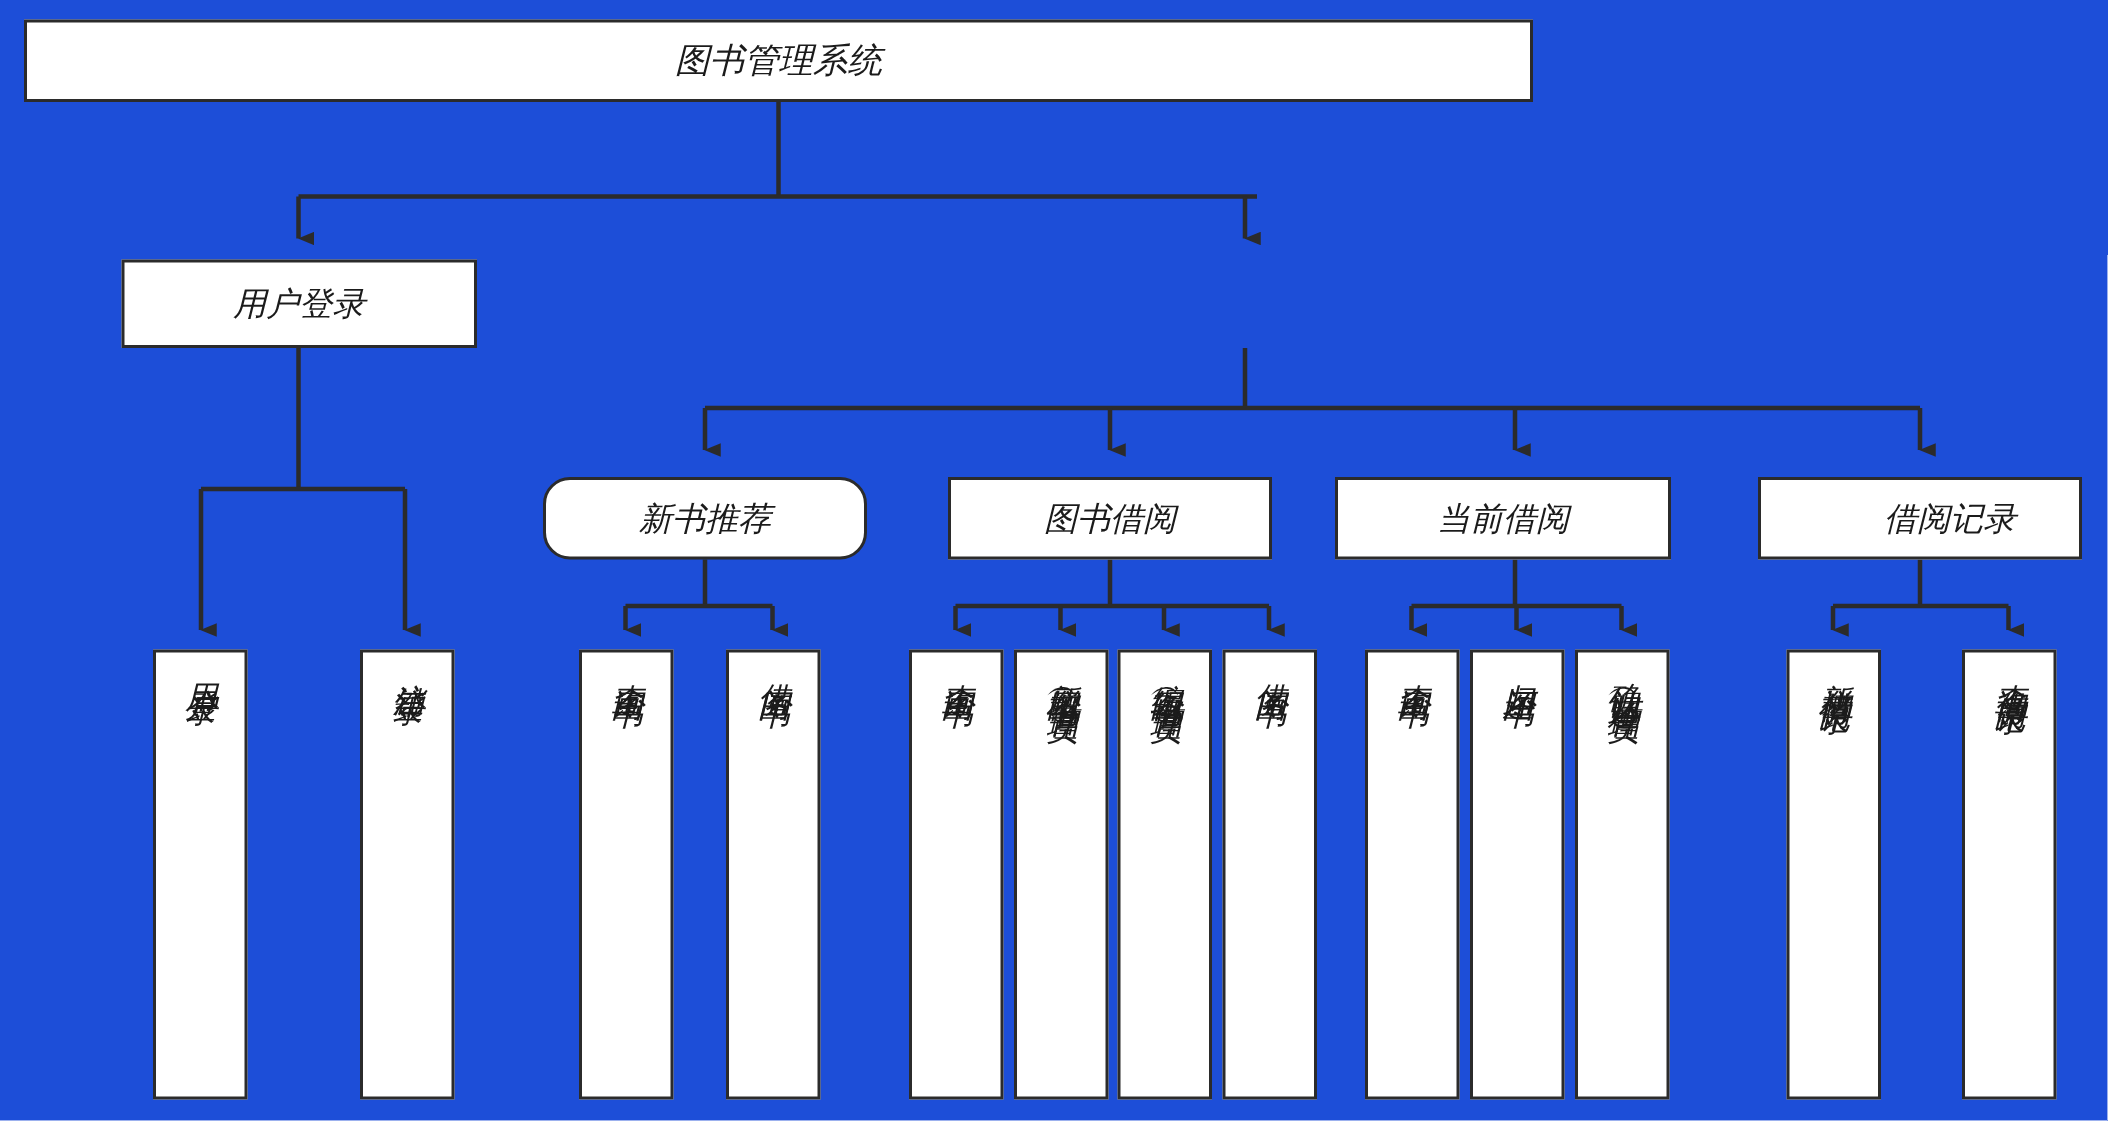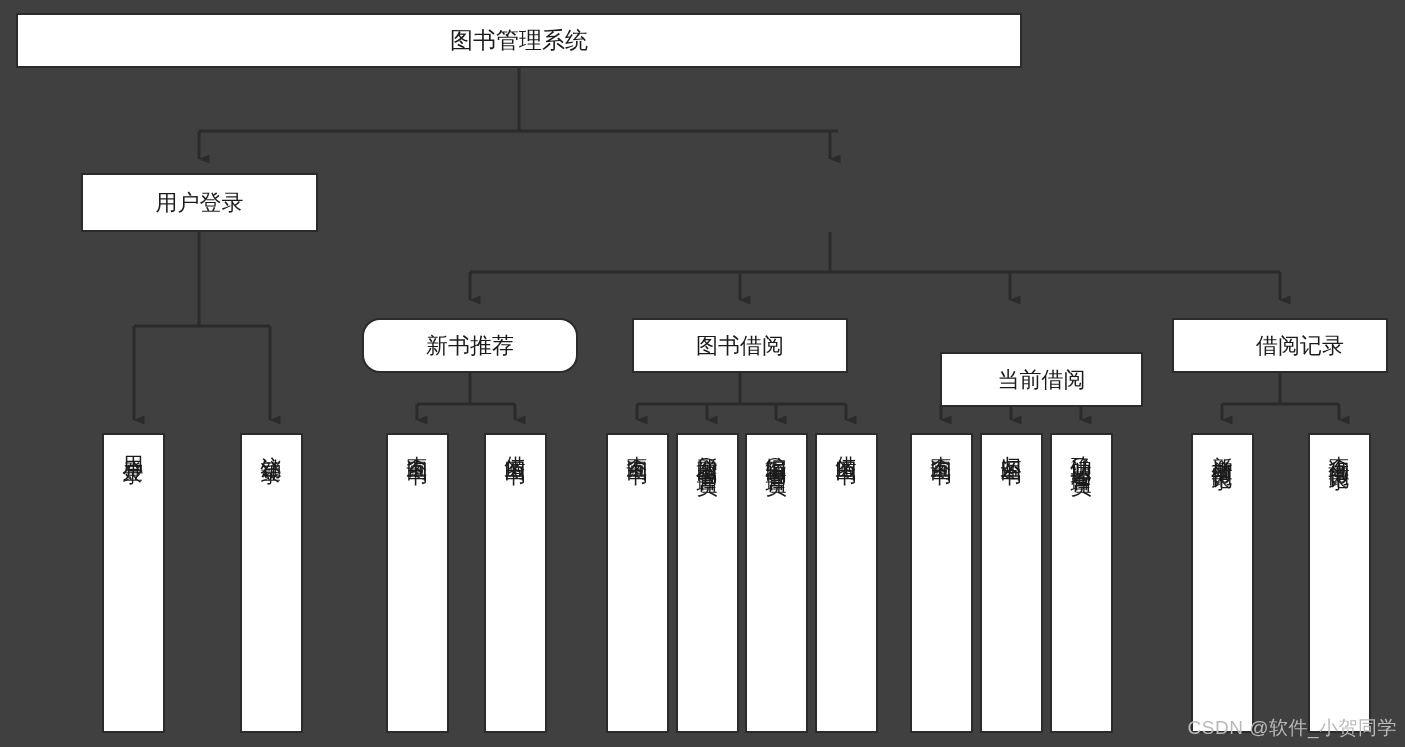--- a/index.html
+++ b/index.html
@@ -7,22 +7,23 @@
     padding: 0;
     background: #ffffff;
   }
   body {
     font-family: "Liberation Sans", "DejaVu Sans", sans-serif;
   }
   #canvas {
     position: relative;
     width: 1405px;
     height: 747px;
-    background: #404040;
+    background: #1d4ed8;
     overflow: hidden;
+    font-style: italic;
   }
   svg#wires {
     position: absolute;
     left: 0;
     top: 0;
     width: 1405px;
     height: 747px;
     pointer-events: none;
   }
   .node {
@@ -135,21 +136,21 @@
   <div class="node h" style="left:81px; top:173px; width:237px; height:59px;">
     <span class="cap">用户登录</span>
   </div>
 
   <div class="node h" style="left:362px; top:318px; width:216px; height:55px;border-radius:18px;">
     <span class="cap">新书推荐</span>
   </div>
   <div class="node h" style="left:632px; top:318px; width:216px; height:55px;">
     <span class="cap">图书借阅</span>
   </div>
-  <div class="node h" style="left:940px; top:318px; width:203px; height:55px;margin-top:34px;">
+  <div class="node h" style="left:890px; top:318px; width:224px; height:55px;">
     <span class="cap">当前借阅</span>
   </div>
   <div class="node h" style="left:1172px; top:318px; width:216px; height:55px;padding-left:40px;">
     <span class="cap">借阅记录</span>
   </div>
 
   <div class="node v" style="left:102px; top:433px; width:63px; height:300px;">
     <span class="cap">用户登录</span>
   </div>
   <div class="node v" style="left:240px; top:433px; width:63px; height:300px;">
@@ -186,15 +187,14 @@
     <span class="cap">确认归还（管理员）</span>
   </div>
 
   <div class="node v" style="left:1191px; top:433px; width:63px; height:300px;">
     <span class="cap">新增借阅记录</span>
   </div>
   <div class="node v" style="left:1308px; top:433px; width:63px; height:300px;">
     <span class="cap">查询借阅记录</span>
   </div>
 
-  <div class="watermark">CSDN @软件_小贺同学</div>
 
 </div>
 
 </body></html>

